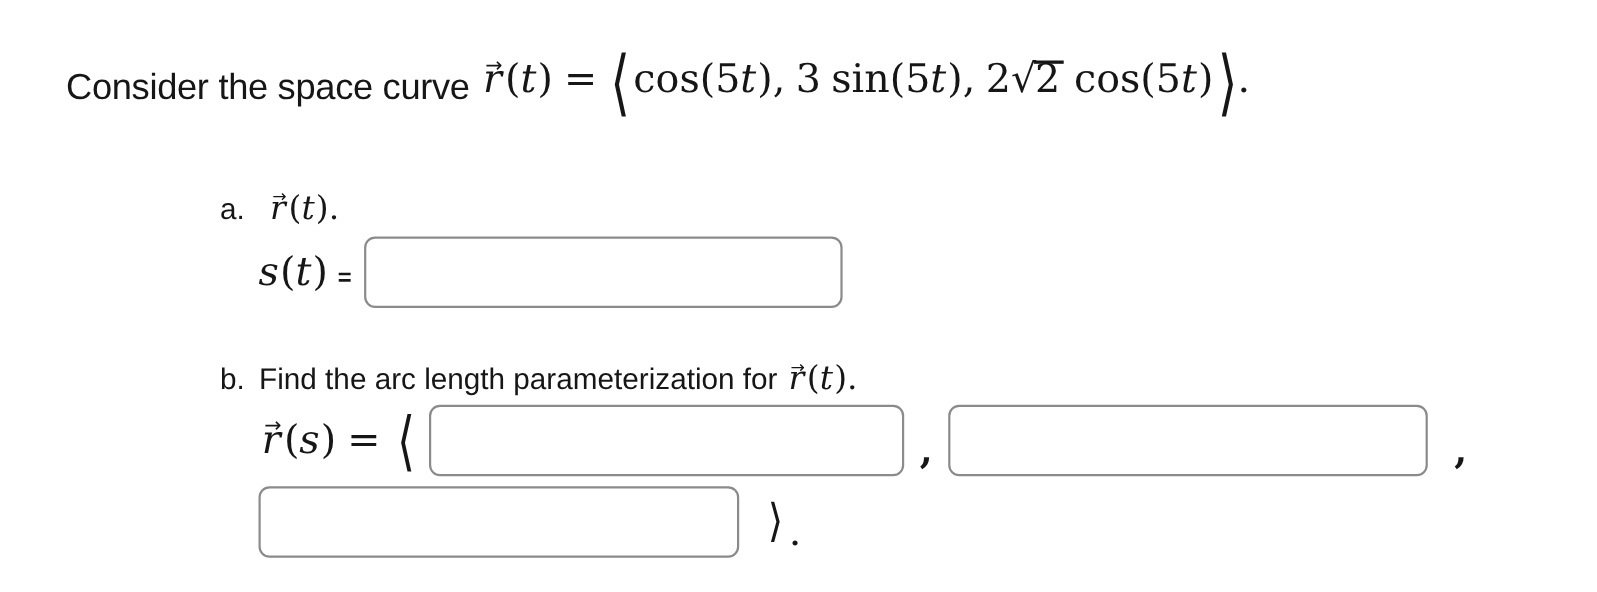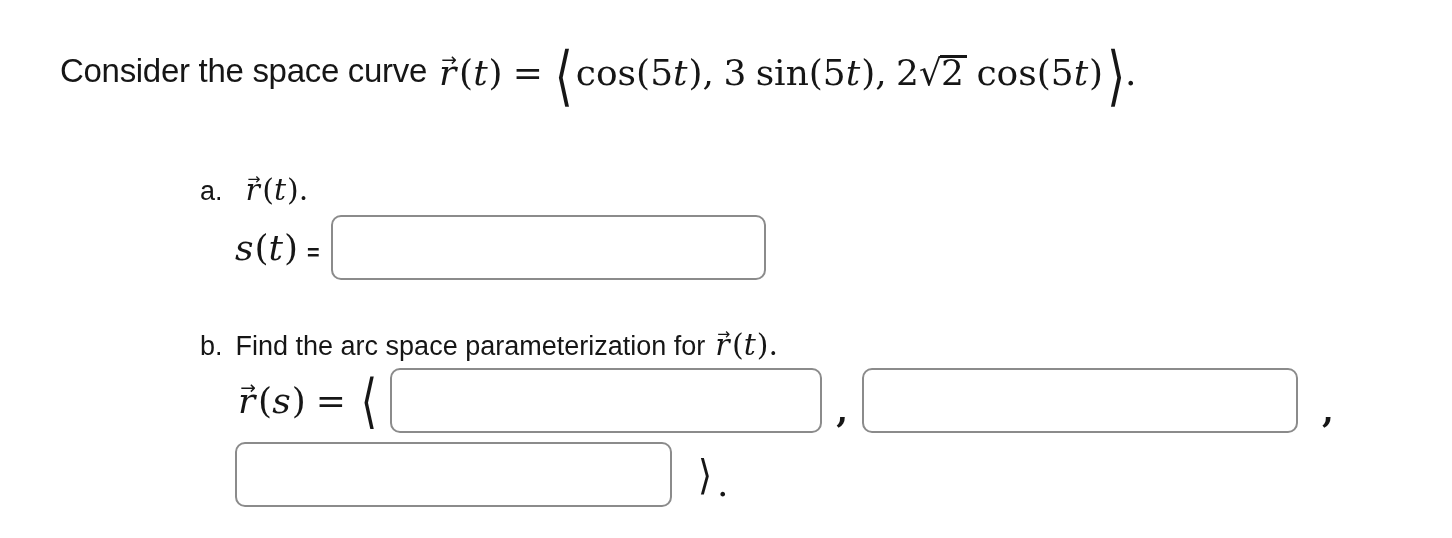--- a/index.html
+++ b/index.html
@@ -12,21 +12,21 @@
   body {
     width: 1452px; height: 538px;
     position: relative; overflow: hidden;
     font-family: "Liberation Sans", sans-serif;
     color: var(--text);
   }
   #canvas { position: absolute; inset: 0; background: var(--background); }
 
   
   .abs { position: absolute; }
-  #statement { left: 60px; top: 52px; display: flex; align-items: flex-start; }
+  #statement { left: 60px; top: 52px; display: flex; align-items: flex-end; }
   #statement .prefix { font-size: 33px; letter-spacing: -0.3px; white-space: pre; }
 
   .heading { display: flex; align-items: baseline; font-size: 27px; }
   #heading-a { left: 200px; top: 172px; }
   #heading-b { left: 200px; top: 327px; }
   .heading .index { margin-right: 13px; }
   .heading .prompt { white-space: pre; }
 
   .row { display: flex; align-items: center; }
   #row-a  { left: 235px; top: 215px; }
@@ -114,21 +114,21 @@
     <span class="math size-heading"><span class="m-vec"><span class="vec-arrow">→</span><span>r</span></span><span class="m-rm">(</span><span class="m-it">t</span><span class="m-rm">).</span></span>
   </div>
 
   <div id="row-a" class="abs row">
     <span class="math size-lhs"><span class="m-it">s</span><span class="m-rm">(</span><span class="m-it">t</span><span class="m-rm">)</span><span class="m-eq">=</span></span>
     <input id="input-a" class="answer" type="text" value="" style="">
   </div>
 
   <div id="heading-b" class="abs heading">
     <span class="index">b.</span>
-    <span class="prompt">Find the arc space parameterization for</span>
+    <span class="prompt">Find the arc length parameterization for</span>
     <span class="math size-heading"><span class="m-vec"><span class="vec-arrow">→</span><span>r</span></span><span class="m-rm">(</span><span class="m-it">t</span><span class="m-rm">).</span></span>
   </div>
 
   <div id="row-b1" class="abs row">
     <span class="math size-lhs"><span class="m-vec"><span class="vec-arrow">→</span><span>r</span></span><span class="m-rm">(</span><span class="m-it">s</span><span class="m-rm">)</span><span class="m-rel">=</span><span class="m-lang">⟨</span></span>
     <input id="input-b1" class="answer" type="text" value="" style="">
     <span id="comma-1" class="comma">,</span>
     <input id="input-b2" class="answer" type="text" value="" style="">
     <span id="comma-2" class="comma">,</span>
   </div>

